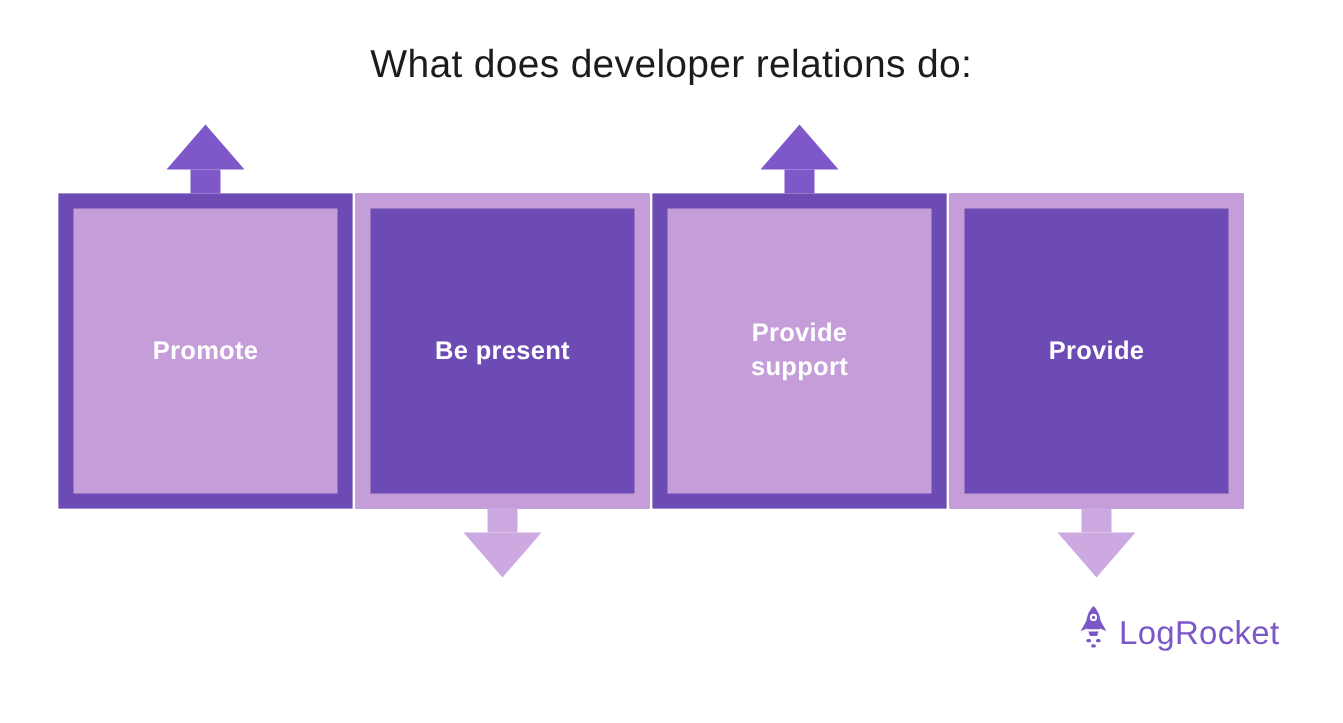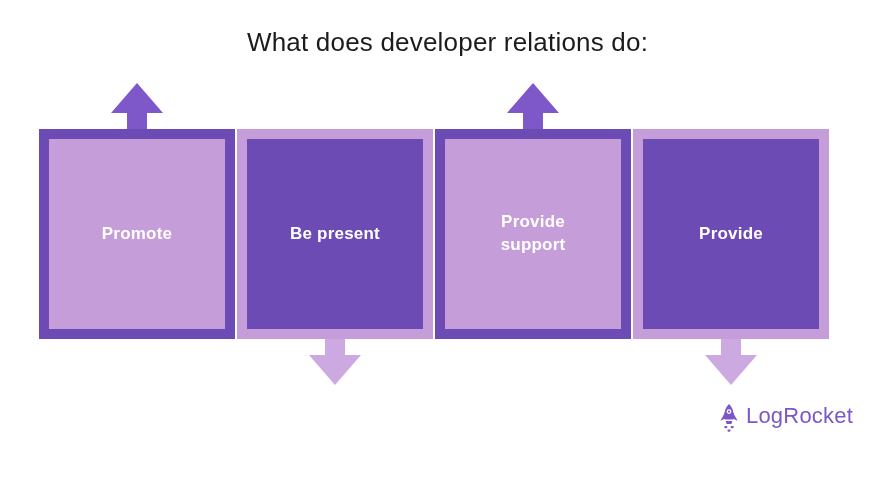--- a/index.html
+++ b/index.html
@@ -92,21 +92,21 @@
     text-align: center;
     line-height: 1.35;
     letter-spacing: 0.2px;
   }
   .box-label.narrow { max-width: 100px; }
   .logo {
     position: absolute;
     left: 716px;
     top: 403px;
     display: flex;
-    align-items: flex-start;
+    align-items: flex-end;
     gap: 4px;
   }
   .logo-text {
     color: var(--logo-color, #7b57c7);
     font-size: 22px;
     font-weight: 500;
     letter-spacing: 0.2px;
   }
   .logo-icon { display: block; }
 </style>

